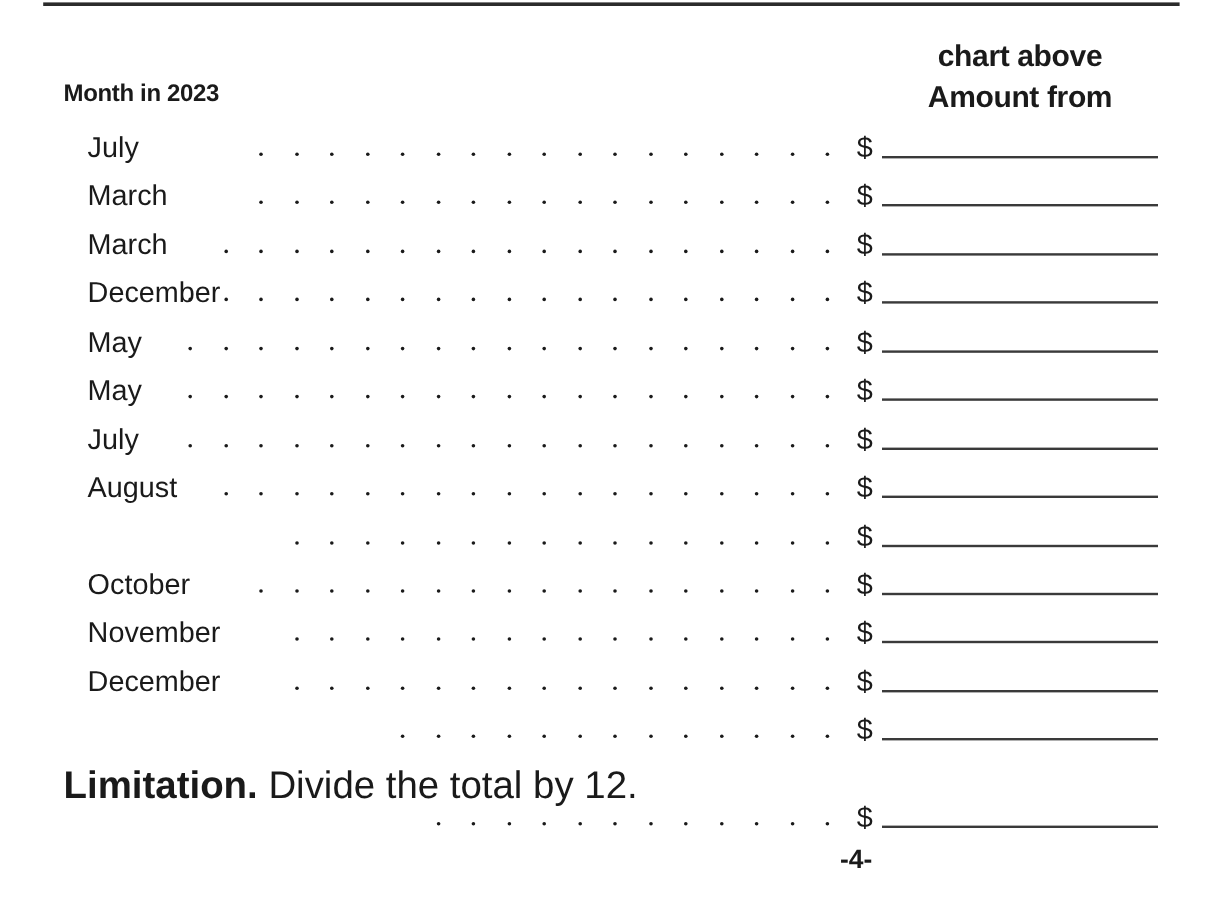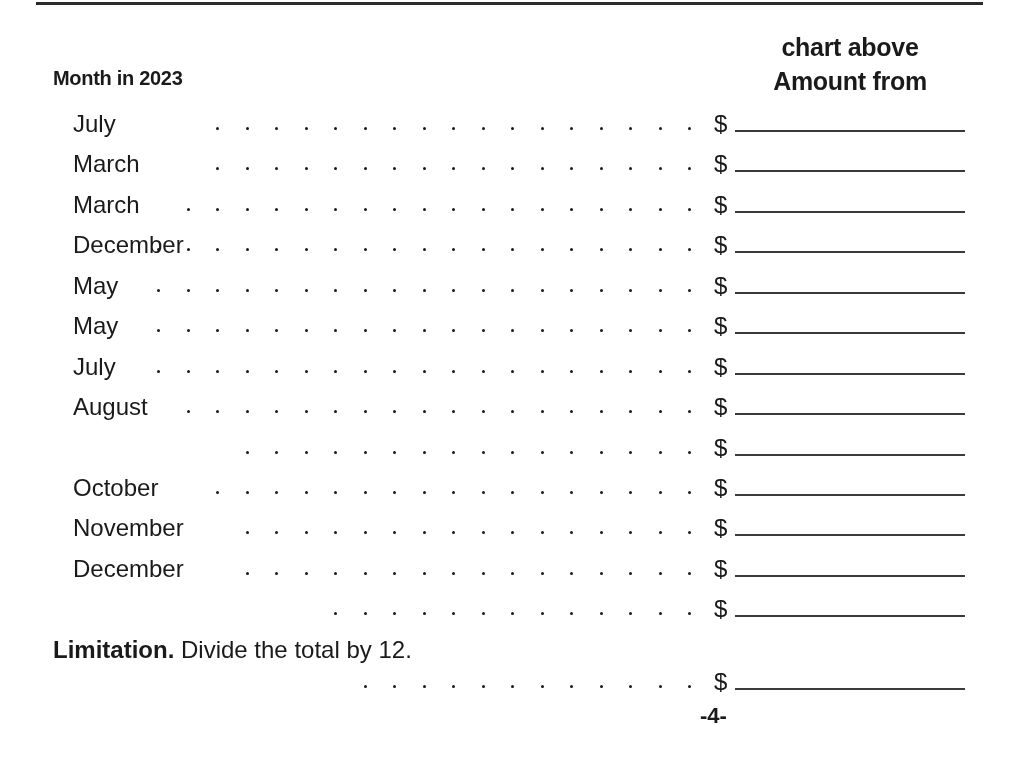--- a/index.html
+++ b/index.html
@@ -9,21 +9,21 @@
   .hdr-month { position:absolute; left:53px; top:67px; font-size:20px; font-weight:bold; letter-spacing:-0.3px; }
   .hdr-amount { position:absolute; left:740px; top:30px; width:220px; text-align:center;
                 font-size:25px; font-weight:bold; line-height:34px; letter-spacing:-0.3px; }
   .row { position:absolute; left:0; width:1024px; height:40px; }
   .row .label { position:absolute; left:73px; font-size:24px; white-space:nowrap; top:0; }
   .row.bold .label { left:53px; font-weight:bold; }
   .row.plain-left .label { left:53px; }
   .dot { position:absolute; width:3px; height:3px; border-radius:50%; background:#1a1a1a; top:17px; }
   .dollar { position:absolute; left:714px; font-size:24px; top:0; }
   .blank { position:absolute; left:735px; width:230px; height:2px; background:#3a3a3a; top:20px; }
-  .limit-line { position:absolute; left:53px; font-size:24px; white-space:nowrap; }
+  .limit-line { position:absolute; left:53px; font-size:32px; white-space:nowrap; }
   .limit-line b { font-weight:bold; }
   .page-num { position:absolute; left:700px; top:703px; font-size:22px; font-weight:bold; }
 </style>
 </head>
 <body>
 
 <div class="top-rule"></div>
 
 <div class="hdr-month">Month in 2023</div>
 <div class="hdr-amount">

